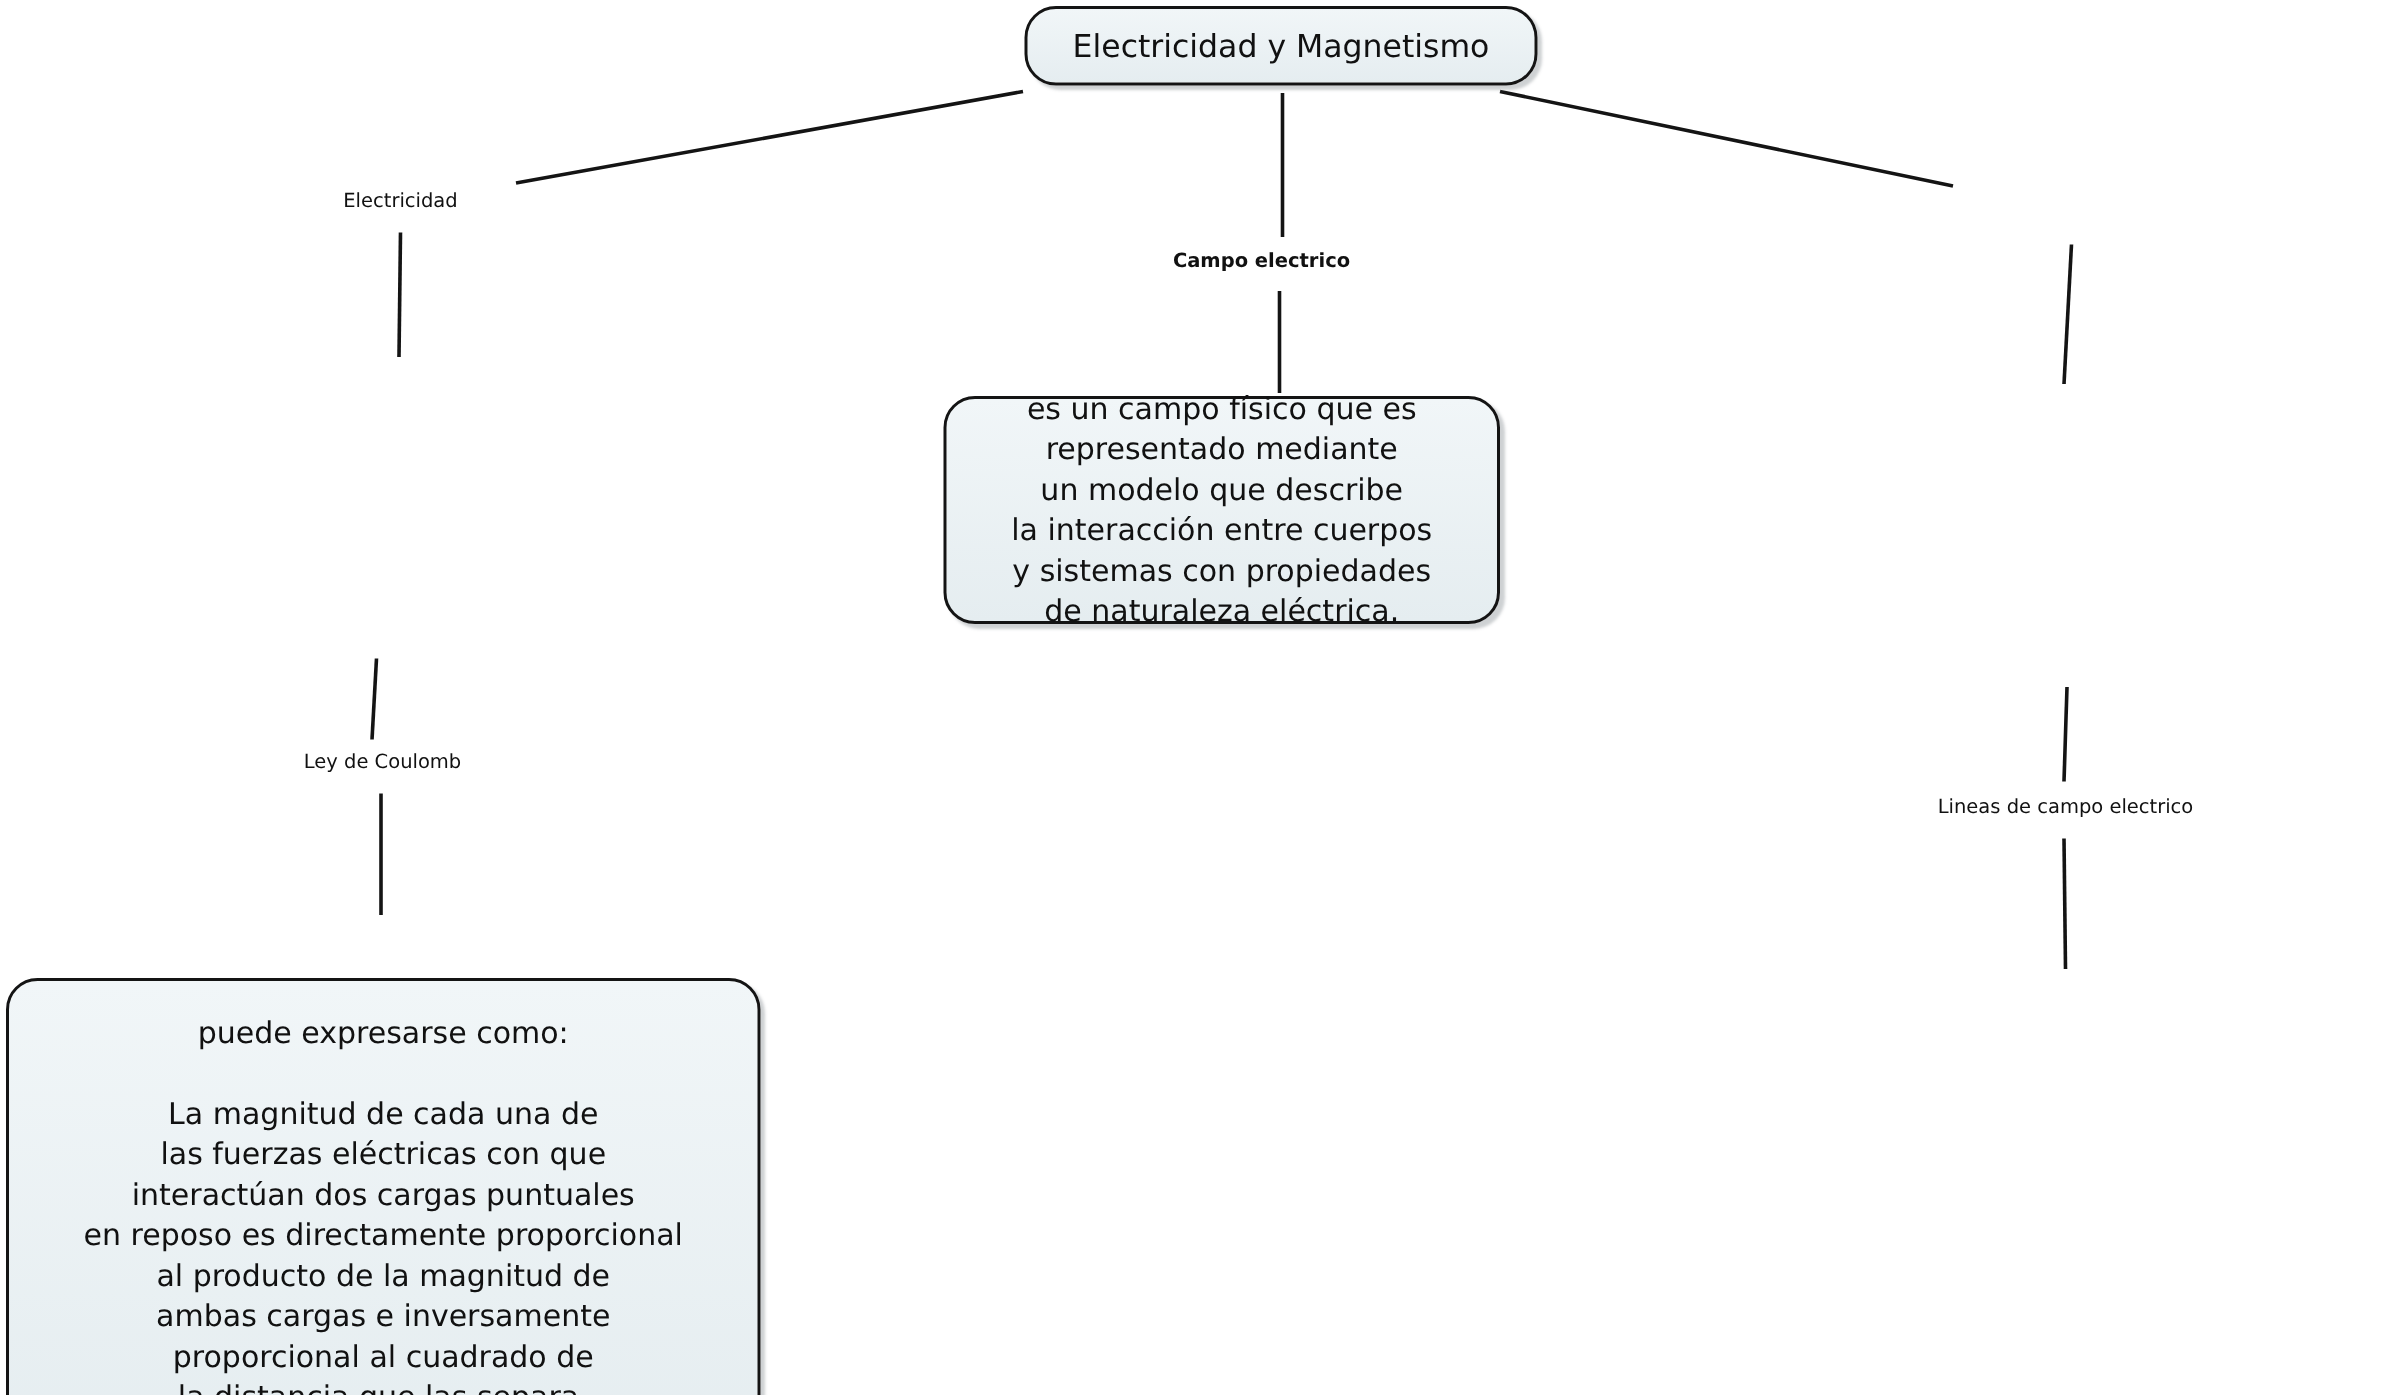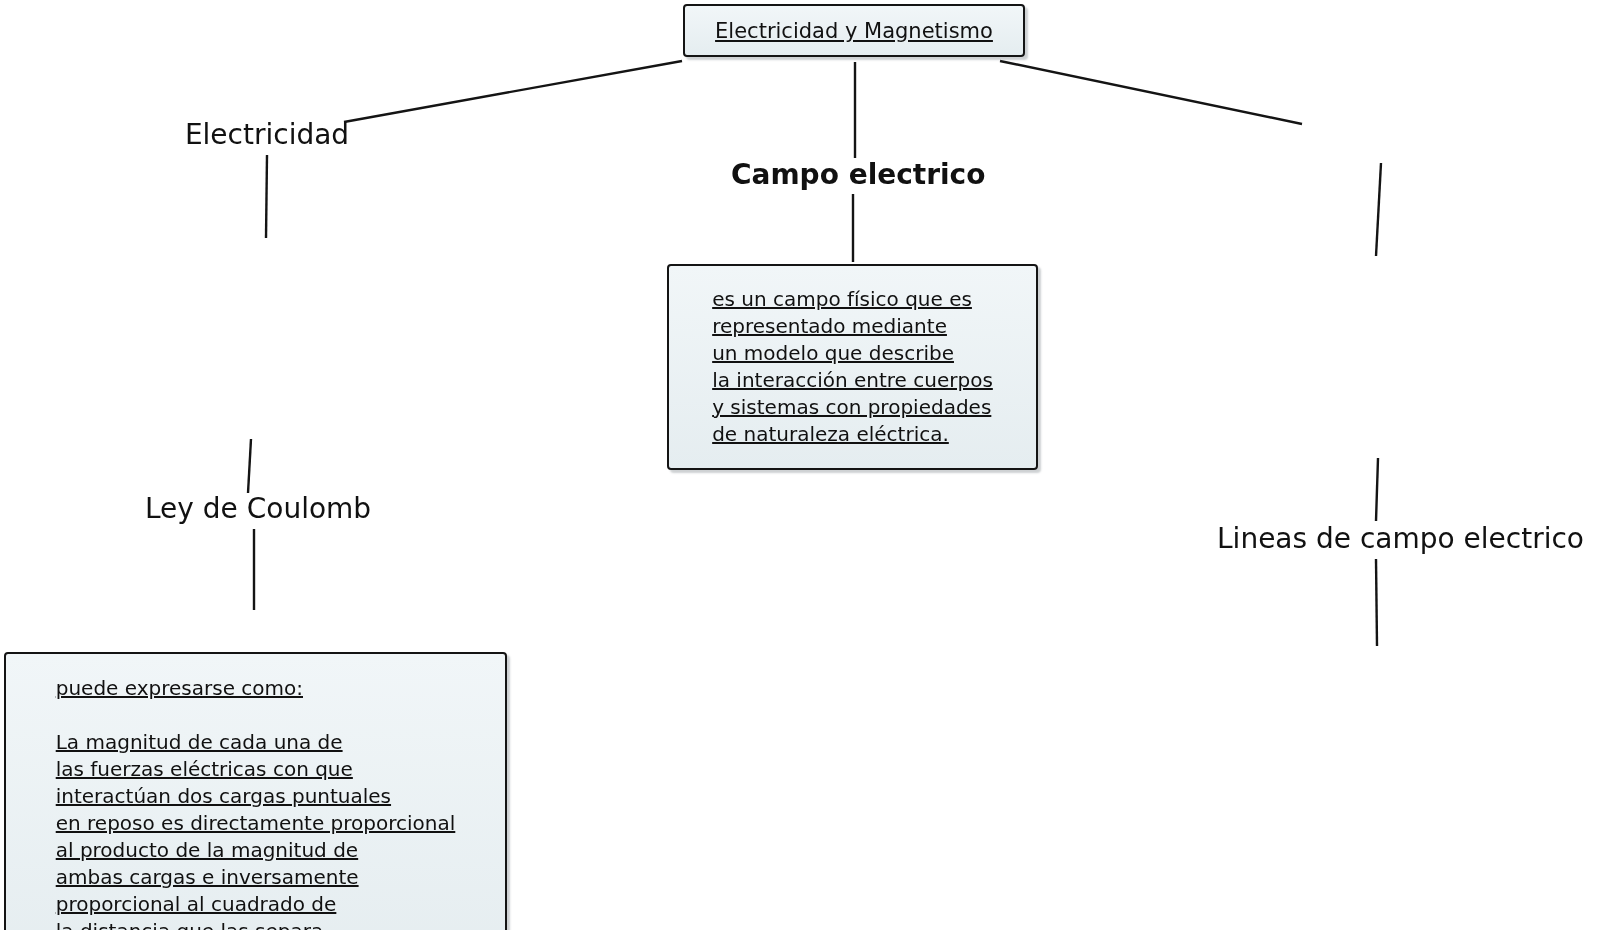--- a/index.html
+++ b/index.html
@@ -23,39 +23,38 @@
   }
   .edges line {
     stroke: #141414;
     stroke-width: 2.4;
   }
   .node {
     position: absolute;
     box-sizing: border-box;
     background: linear-gradient(180deg, #f1f6f8 0%, #e5edf0 100%);
     border: 2.5px solid #141414;
-    border-radius: 4px;
+    border-radius: 21px;
     display: flex;
     align-items: center;
     justify-content: center;
-    text-align: left;
+    text-align: center;
     white-space: pre-line;
     font-size: 20px;
     line-height: 27px;
     box-shadow: 3px 3px 2px rgba(125, 135, 140, 0.38);
-    text-decoration: underline;
   }
   .node.root {
     font-size: 21px;
     line-height: 24px;
   }
   .edge-label {
     position: absolute;
     text-align: center;
-    font-size: 28px;
+    font-size: 13px;
     line-height: 24px;
     white-space: nowrap;
   }
 </style>
 </head>
 <body>
 
 <div class="canvas">
 
   <svg class="edges" viewBox="0 0 1600 930">
@@ -84,21 +83,21 @@
 las fuerzas eléctricas con que
 interactúan dos cargas puntuales
 en reposo es directamente proporcional
 al producto de la magnitud de
 ambas cargas e inversamente
 proporcional al cuadrado de
 la distancia que las separa.</div>
 
   <div class="edge-label" style="left:731px; top:163px; width:220px;font-weight:bold;">Campo electrico</div>
 
-  <div class="node" style="left:667px; top:264px; width:371px; height:206px;">es un campo físico que es
+  <div class="node" style="left:629px; top:264px; width:371px; height:152px;">es un campo físico que es
 representado mediante
 un modelo que describe
 la interacción entre cuerpos
 y sistemas con propiedades
 de naturaleza eléctrica.</div>
 
 
 
   <div class="edge-label" style="left:1217px; top:527px; width:320px;">Lineas de campo electrico</div>
 

